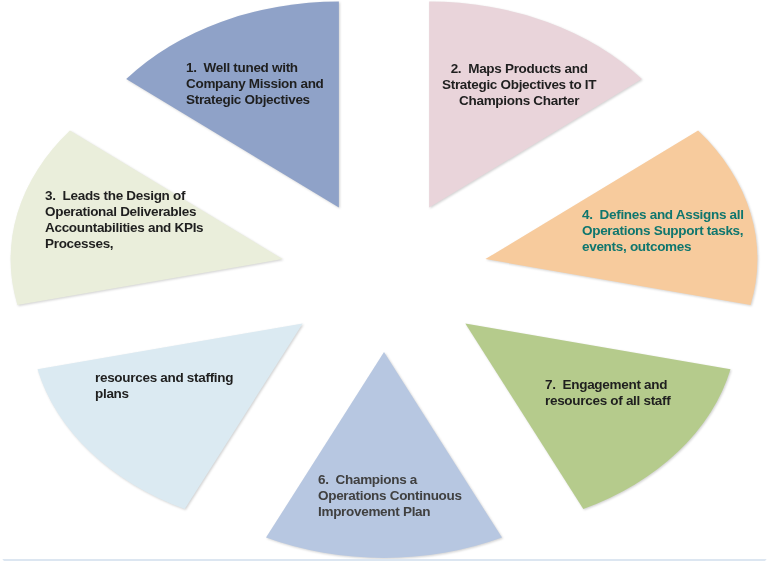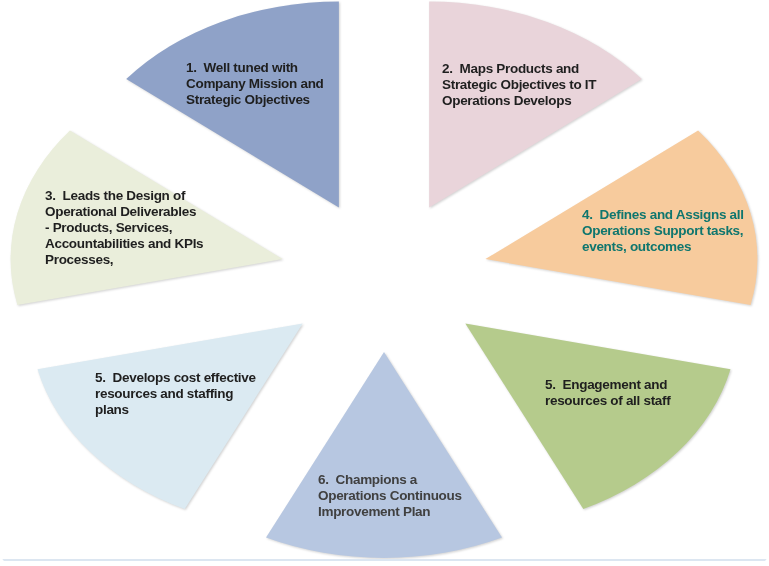--- a/index.html
+++ b/index.html
@@ -54,46 +54,44 @@
       <path d="M 302.7 323.4 L 37.5 369.2 A 272 206 0 0 0 184.7 509.0 Z" fill="#dbeaf2"></path>
       <path d="M 384.0 352.0 L 266.0 537.6 A 272 206 0 0 0 502.0 537.6 Z" fill="#b7c7e1"></path>
       <path d="M 465.3 323.4 L 583.3 509.0 A 272 206 0 0 0 730.5 369.2 Z" fill="#b5cb8c"></path>
     </svg>
   <div id="labels">
       <div class="wedge-label" style="left: 186px; top: 60px; color: rgb(31, 31, 31);">
         <span>1.  Well tuned with</span>
         <span>Company Mission and</span>
         <span>Strategic Objectives</span>
       </div>
-      <div class="wedge-label" style="left: 442px; top: 61px; color: rgb(31, 31, 31);">
+      <div class="wedge-label" style="left: 442px; top: 61px; color: rgb(31, 31, 31); text-align: center;">
         <span>2.  Maps Products and</span>
         <span>Strategic Objectives to IT</span>
-        <span>Operations Develops</span>
+        <span>Champions Charter</span>
       </div>
       <div class="wedge-label" style="left: 45px; top: 188px; color: rgb(31, 31, 31);">
         <span>3.  Leads the Design of</span>
         <span>Operational Deliverables</span>
-        <span>- Products, Services,</span>
         <span>Accountabilities and KPIs</span>
         <span>Processes,</span>
       </div>
       <div class="wedge-label" style="left: 582px; top: 207px; color: #0f766e;">
         <span>4.  Defines and Assigns all</span>
         <span>Operations Support tasks,</span>
         <span>events, outcomes</span>
       </div>
       <div class="wedge-label" style="left: 95px; top: 370px; color: rgb(31, 31, 31);">
-        <span>5.  Develops cost effective</span>
         <span>resources and staffing</span>
         <span>plans</span>
       </div>
       <div class="wedge-label" style="left: 318px; top: 472px; color: #404040;">
         <span>6.  Champions a</span>
         <span>Operations Continuous</span>
         <span>Improvement Plan</span>
       </div>
       <div class="wedge-label" style="left: 545px; top: 377px; color: rgb(31, 31, 31);">
-        <span>5.  Engagement and</span>
+        <span>7.  Engagement and</span>
         <span>resources of all staff</span>
       </div>
     </div>
   <div id="bottom-rule" style="top: 559px; background: rgb(220, 230, 241);"></div>
 </div>
 
 </body></html>

